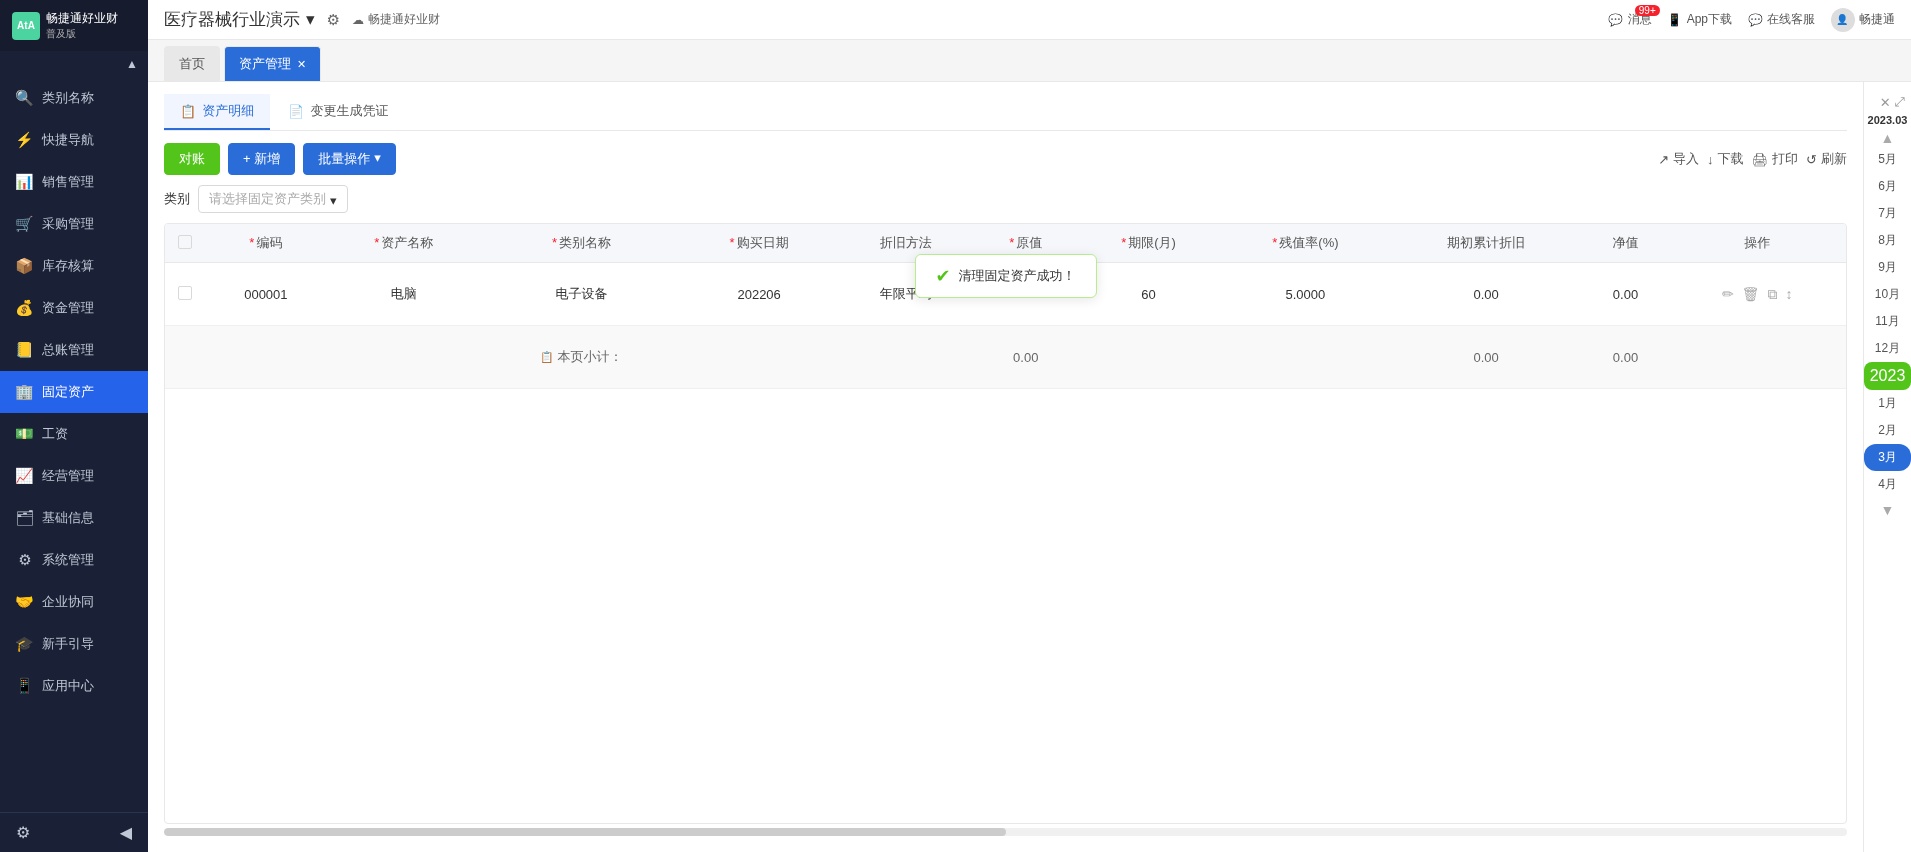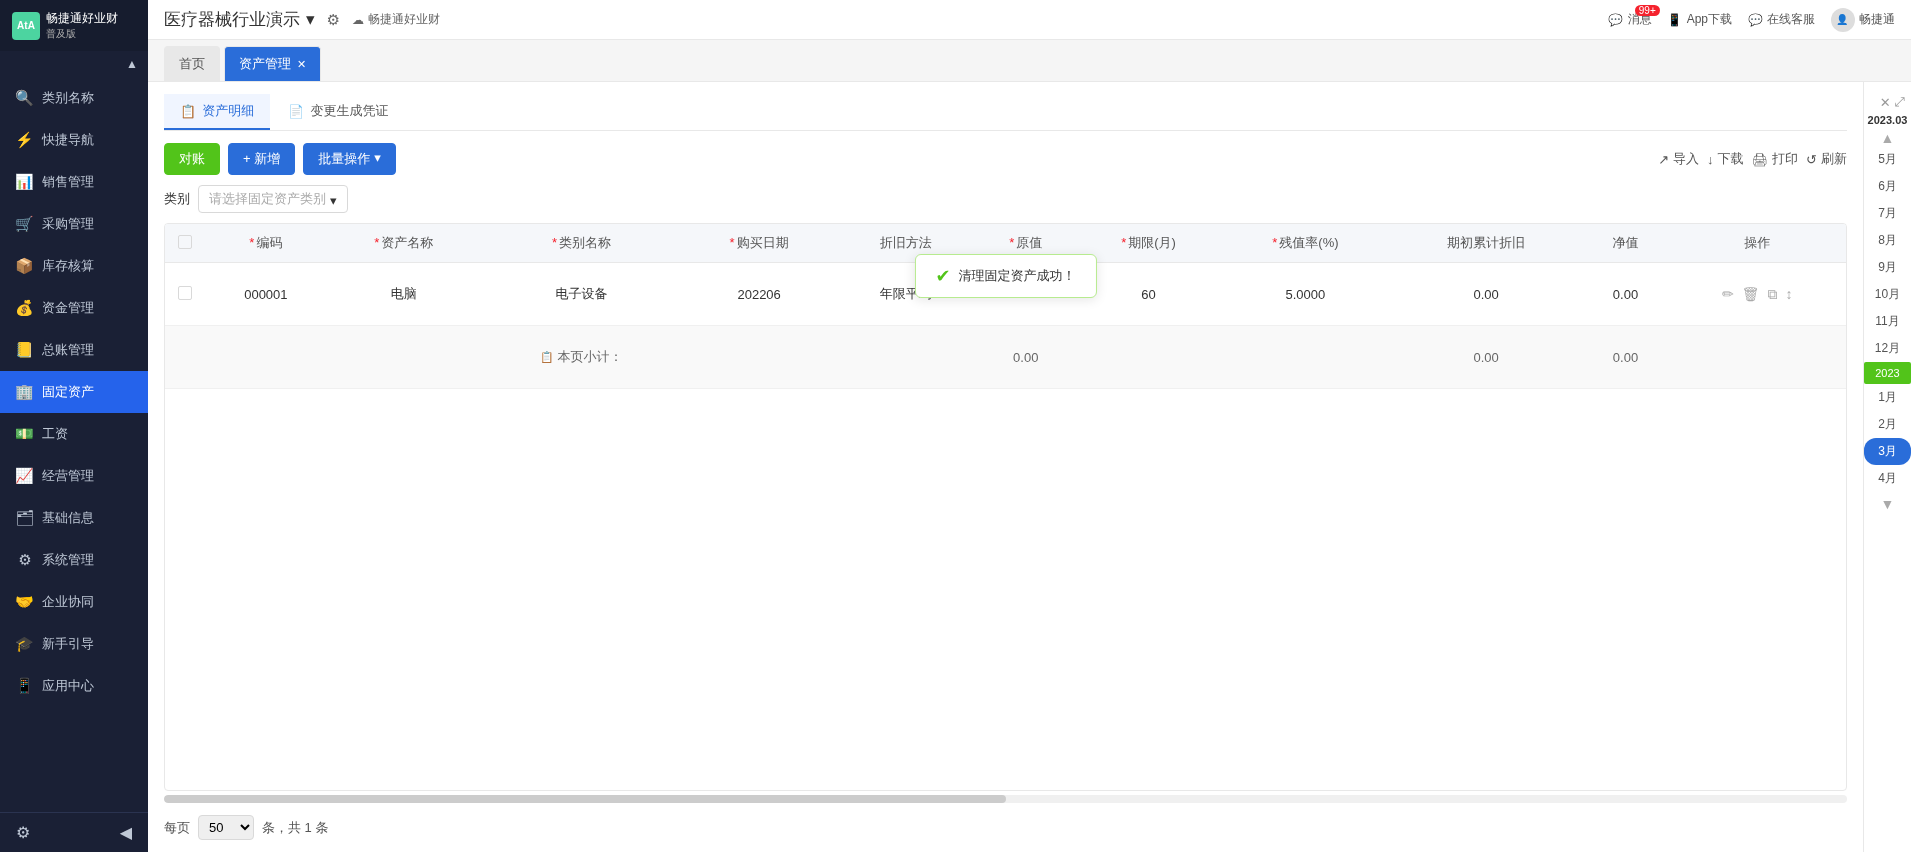--- a/index.html
+++ b/index.html
@@ -81,21 +81,21 @@
 
     
     .action-icons { display: flex; align-items: center; gap: 8px; justify-content: center; }
     .action-icon { color: #aaa; cursor: pointer; font-size: 14px; }
 
     
     .right-panel { width: 48px; background: #fff; border-left: 1px solid #e8e8e8; display: flex; flex-direction: column; align-items: center; padding-top: 8px; position: relative; }
     .month-list { display: flex; flex-direction: column; align-items: center; width: 100%; }
     .month-item { width: 100%; text-align: center; padding: 5px 4px; font-size: 12px; color: #555; cursor: pointer; }
     .month-item.active { background: #2a6dd9; color: #fff; border-radius: 12px; }
-    .month-item.year-marker { background: #52c41a; color: #fff; border-radius: 2px; font-size: 11px; }
+    .month-item.year-marker { background: #52c41a; color: #fff; border-radius: 8px; font-size: 16px; }
     .right-panel-top { display: flex; align-items: center; width: 100%; justify-content: flex-end; gap: 4px; padding: 4px 6px 0; }
 
     
     .hscroll { height: 8px; background: #f0f0f0; border-radius: 4px; margin: 4px 0; position: relative; overflow: hidden; }
     .hscroll-thumb { height: 8px; background: #ccc; border-radius: 4px; width: 50%; position: absolute; left: 0; }
 
     .checkbox { width: 14px; height: 14px; border: 1px solid #d9d9d9; border-radius: 2px; display: inline-block; cursor: pointer; }
 
     .up-scroll, .down-scroll { background: none; border: none; color: #aaa; cursor: pointer; font-size: 14px; padding: 0; }
   </style>
@@ -346,30 +346,20 @@
               <td></td>
             </tr>
           </tbody>
         </table>
       </div>
 
       <div class="hscroll">
         <div class="hscroll-thumb"></div>
       </div>
 
-      <div class="pagination">
-        <span>每页</span>
-        <select class="page-select">
-          <option value="50">50</option>
-          <option value="10">10</option>
-          <option value="20">20</option>
-          <option value="100">100</option>
-        </select>
-        <span>条，共 1 条</span>
-      </div>
     </div>
 
     <div class="right-panel">
       <div class="right-panel-top">
         <span style="cursor:pointer;color:#999;font-size:13px;">✕</span>
         <span style="cursor:pointer;color:#999;font-size:13px;">⤢</span>
       </div>
       <div style="font-size:11px;color:#333;font-weight:bold;padding:4px 0;">2023.03</div>
       <button class="up-scroll">▲</button>
       <div class="month-list">

